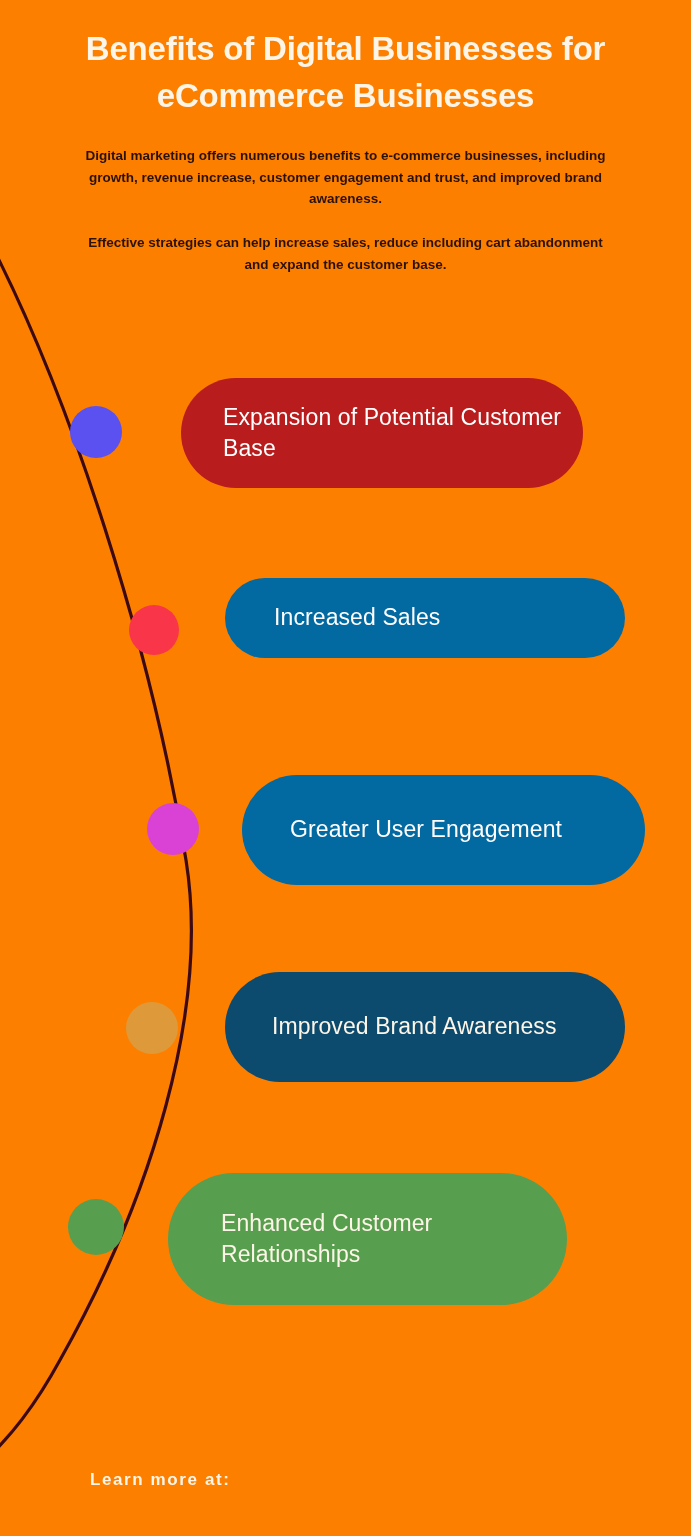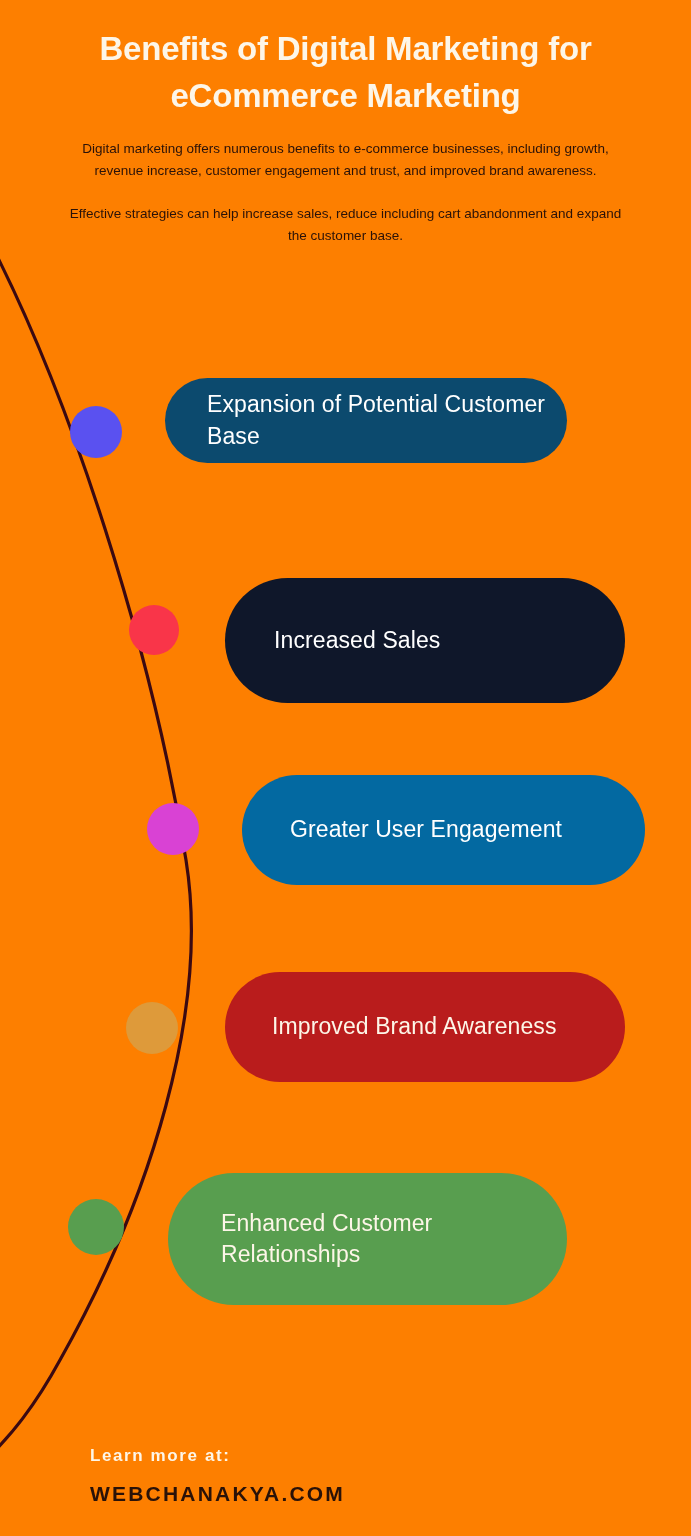--- a/index.html
+++ b/index.html
@@ -42,25 +42,25 @@
     color: #FDF6E8;
     font-size: 33px;
     font-weight: bold;
     line-height: 1.42;
     letter-spacing: -0.2px;
   }
   #intro-block {
     padding: 18px 56px 0 56px;
   }
   .intro-para {
-    margin: 0;
+    margin: 7px;
     color: #2A1208;
     font-size: 13.5px;
     line-height: 1.62;
-    font-weight: 400;
+    font-weight: 700;
   }
   #intro-para-2 {
     margin-top: 22px;
     padding: 0 12px;
   }
 
   
   .benefit-row {
     position: absolute;
     left: 0;
@@ -114,58 +114,57 @@
 </head>
 <body style="background: rgb(253, 127, 0);">
 
 <div id="poster" style="background: rgb(253, 127, 0);">
 
   <svg id="curve-layer" viewBox="0 0 691 1536" preserveAspectRatio="none" aria-hidden="true">
     <path id="curve-path" d="M -6 250 C 70 400, 150 640, 186 860 C 210 1010, 150 1200, 60 1360 C 30 1415, 5 1440, -6 1452" fill="none" stroke="#3B0A12" stroke-width="3.2" stroke-linecap="round"></path>
   </svg>
 
   <div id="header">
-    <h1 id="poster-title" style="color: rgb(253, 246, 232);">Benefits of Digital Marketing for eCommerce Marketing</h1>
+    <h1 id="poster-title" style="color: rgb(253, 246, 232);">Benefits of Digital Businesses for eCommerce Businesses</h1>
     <div id="intro-block">
       <p id="intro-para-1" class="intro-para" style="color: rgb(42, 18, 8);">Digital marketing offers numerous benefits to e-commerce businesses, including growth, revenue increase, customer engagement and trust, and improved brand awareness.</p>
       <p id="intro-para-2" class="intro-para" style="color: rgb(42, 18, 8);">Effective strategies can help increase sales, reduce including cart abandonment and expand the customer base.</p>
     </div>
   </div>
 
   <div id="benefits-container">
       <div class="benefit-row" style="top: 0px;">
         <div class="node-dot" style="left: 70px; top: 406px; width: 52px; height: 52px; background: rgb(90, 81, 240);"></div>
-        <div class="benefit-pill" style="left: 165px; top: 378px; width: 402px; height: 85px; background: #0c4a6e; padding-left: 42px; padding-right: 18px;">
+        <div class="benefit-pill" style="left: 181px; top: 378px; width: 402px; height: 110px; background: #b91c1c; padding-left: 42px; padding-right: 18px;">
           <span class="benefit-label">Expansion of Potential Customer Base</span>
         </div>
       </div>
       <div class="benefit-row" style="top: 0px;">
         <div class="node-dot" style="left: 129px; top: 605px; width: 50px; height: 50px; background: rgb(249, 53, 73);"></div>
-        <div class="benefit-pill" style="left: 225px; top: 578px; width: 400px; height: 125px; background: #0f172a; padding-left: 49px; padding-right: 18px;">
+        <div class="benefit-pill" style="left: 225px; top: 578px; width: 400px; height: 80px; background: #0369a1; padding-left: 49px; padding-right: 18px;">
           <span class="benefit-label">Increased Sales</span>
         </div>
       </div>
       <div class="benefit-row" style="top: 0px;">
         <div class="node-dot" style="left: 147px; top: 803px; width: 52px; height: 52px; background: rgb(217, 66, 212);"></div>
         <div class="benefit-pill" style="left: 242px; top: 775px; width: 403px; height: 110px; background: #0369a1; padding-left: 48px; padding-right: 18px;">
           <span class="benefit-label">Greater User Engagement</span>
         </div>
       </div>
       <div class="benefit-row" style="top: 0px;">
         <div class="node-dot" style="left: 126px; top: 1002px; width: 52px; height: 52px; background: rgb(222, 154, 58);"></div>
-        <div class="benefit-pill pill-soft" style="left: 225px; top: 972px; width: 400px; height: 110px; background: #b91c1c; padding-left: 47px; padding-right: 18px;">
+        <div class="benefit-pill pill-soft" style="left: 225px; top: 972px; width: 400px; height: 110px; background: #0c4a6e; padding-left: 47px; padding-right: 18px;">
           <span class="benefit-label">Improved Brand Awareness</span>
         </div>
       </div>
       <div class="benefit-row" style="top: 0px;">
         <div class="node-dot" style="left: 68px; top: 1199px; width: 56px; height: 56px; background: rgb(88, 158, 79);"></div>
         <div class="benefit-pill pill-soft" style="left: 168px; top: 1173px; width: 399px; height: 132px; background: rgb(88, 158, 79); padding-left: 53px; padding-right: 18px;">
           <span class="benefit-label">Enhanced Customer Relationships</span>
         </div>
       </div>
     </div>
 
   <div id="footer">
     <p id="footer-lead" style="color: rgb(253, 246, 232);">Learn more at:</p>
-    <p id="footer-domain" style="color: rgb(42, 18, 8);">WEBCHANAKYA.COM</p>
   </div>
 
 </div>
 
 </body></html>

